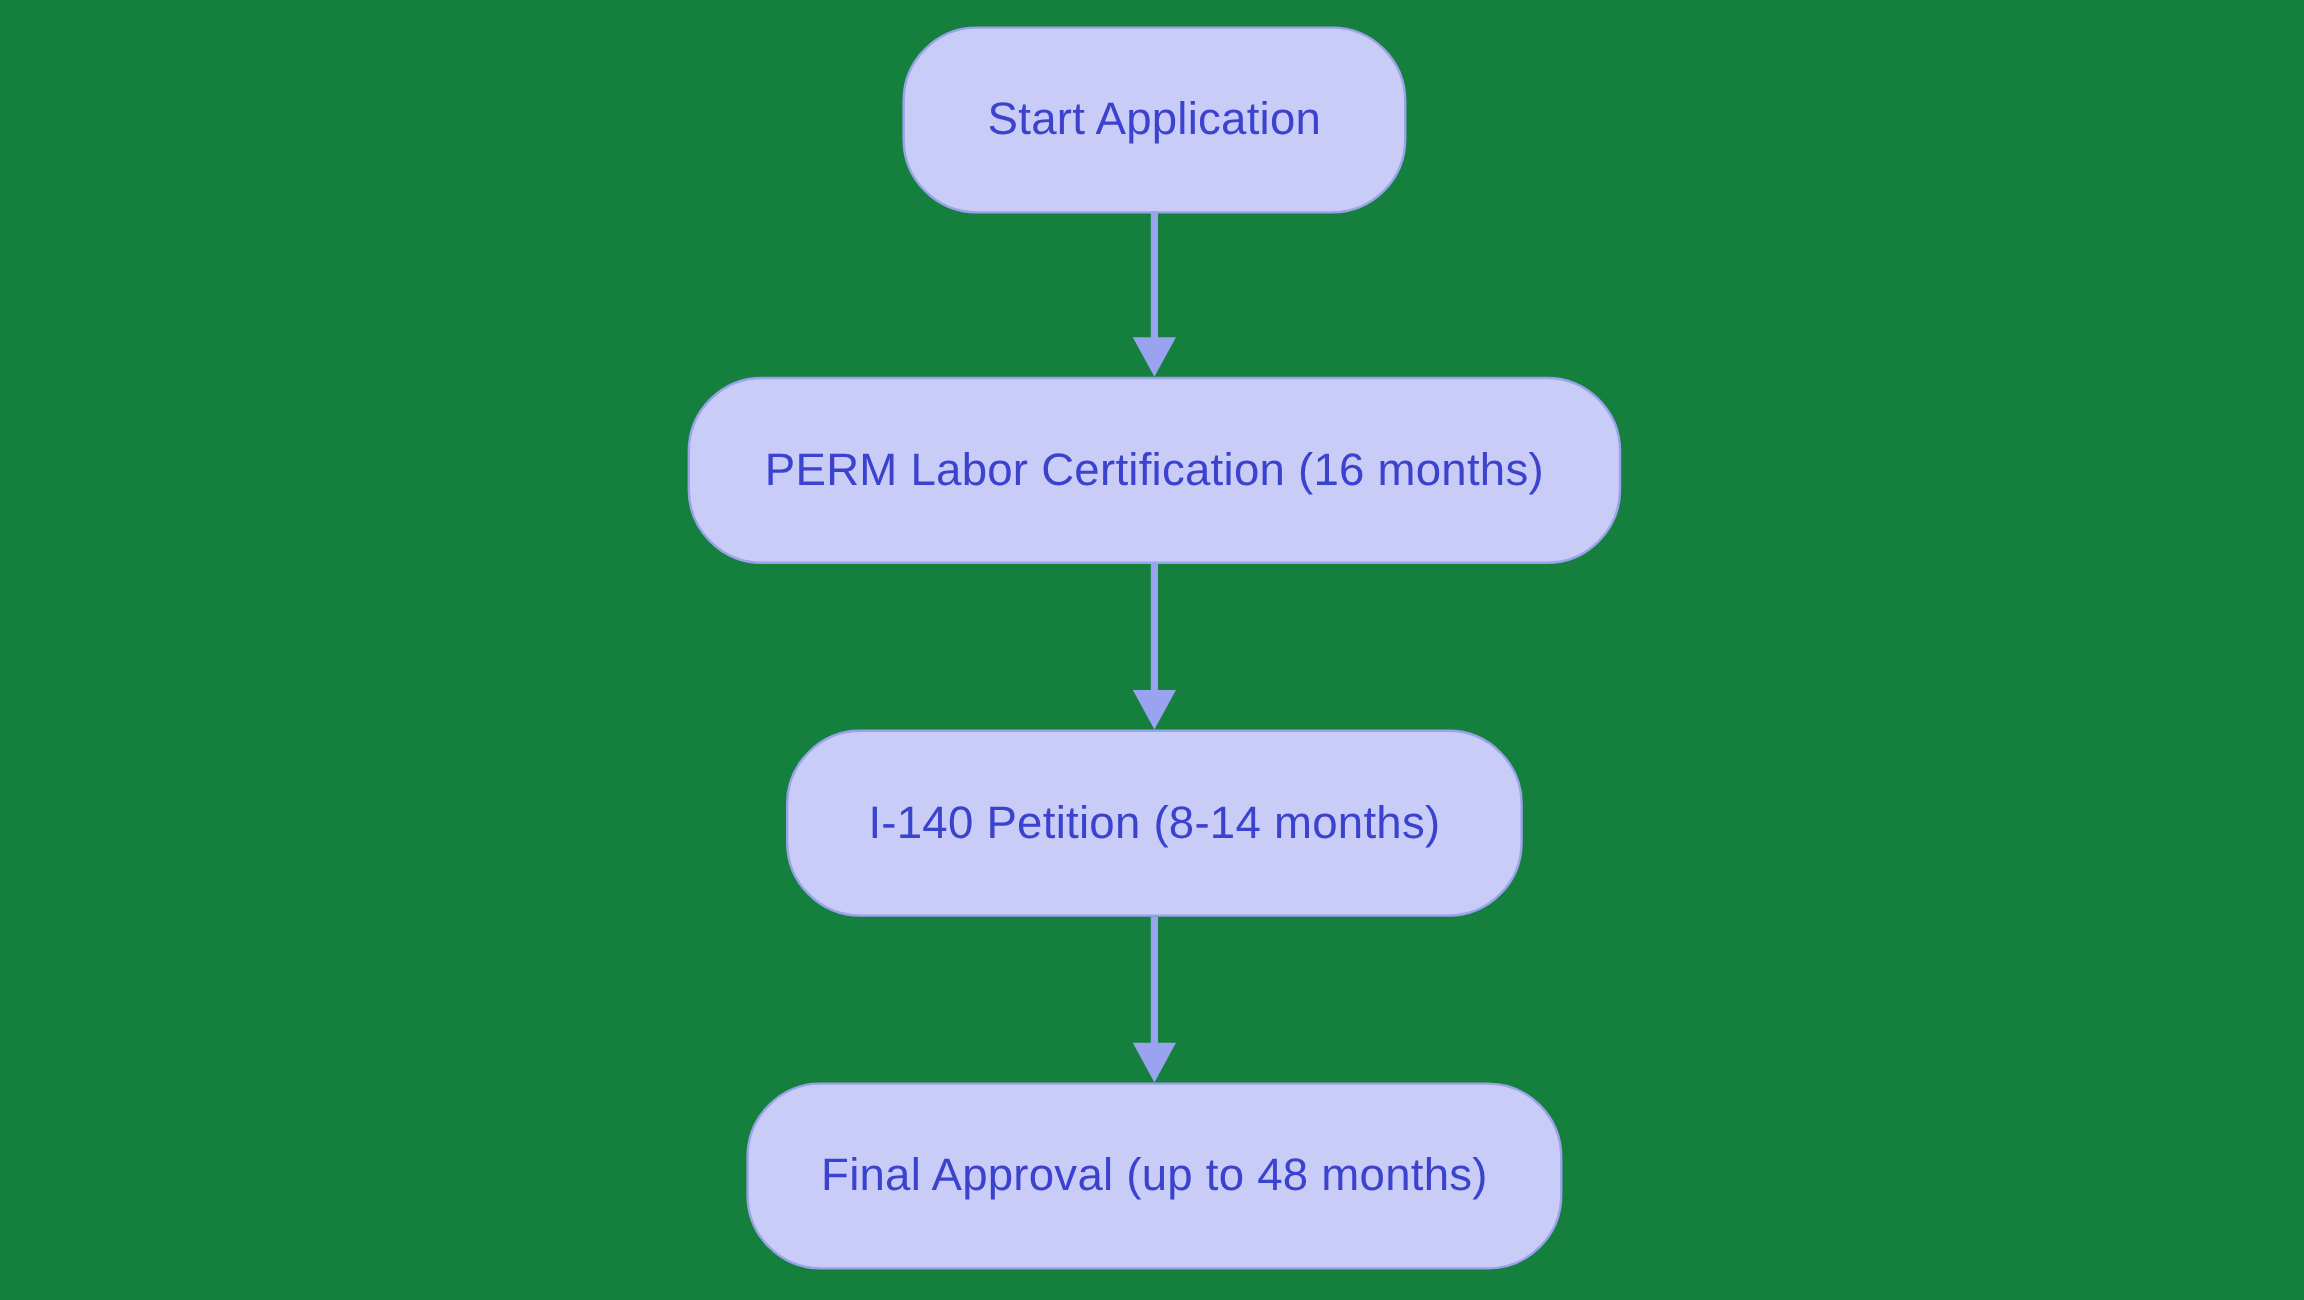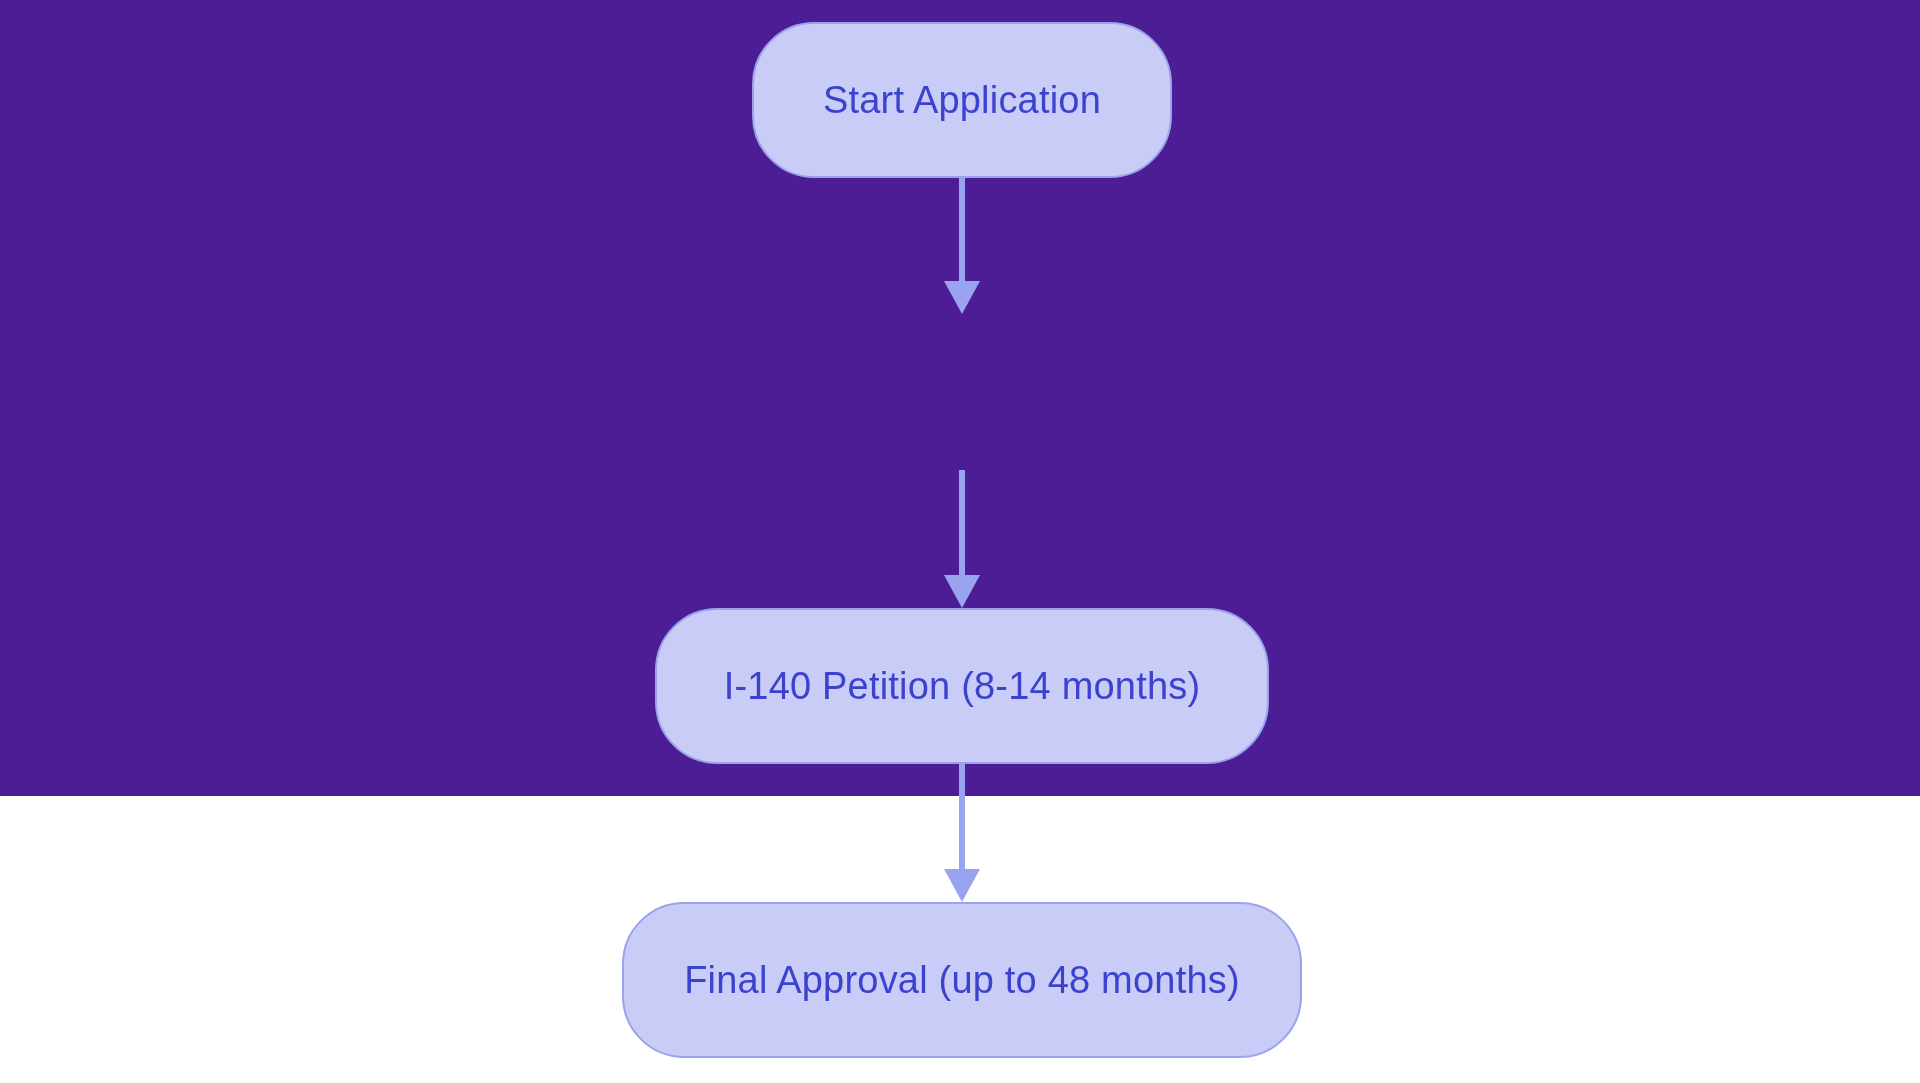--- a/index.html
+++ b/index.html
@@ -8,22 +8,22 @@
     background: #ffffff;
     width: 1920px;
     height: 1083px;
     overflow: hidden;
     font-family: "Liberation Sans", sans-serif;
   }
 
   .canvas {
     position: relative;
     width: 1920px;
-    height: 796px;
-    background: #4c1d95;
+    height: 1083px;
+    background: #15803d;
   }
 
   .node {
     position: absolute;
     left: 962px;
     transform: translateX(-50%);
     height: 156px;
     background: #c9ccf6;
     border: 2px solid #9aa2ec;
     border-radius: 62px;
@@ -87,20 +87,23 @@
 
   <div class="node node-start">
     <span class="node-label">Start Application</span>
   </div>
 
   <div class="arrow arrow-1">
     <div class="arrow-line"></div>
     <div class="arrow-head"></div>
   </div>
 
+  <div class="node node-perm">
+    <span class="node-label">PERM Labor Certification (16 months)</span>
+  </div>
 
   <div class="arrow arrow-2">
     <div class="arrow-line"></div>
     <div class="arrow-head"></div>
   </div>
 
   <div class="node node-i140">
     <span class="node-label">I-140 Petition (8-14 months)</span>
   </div>
 

